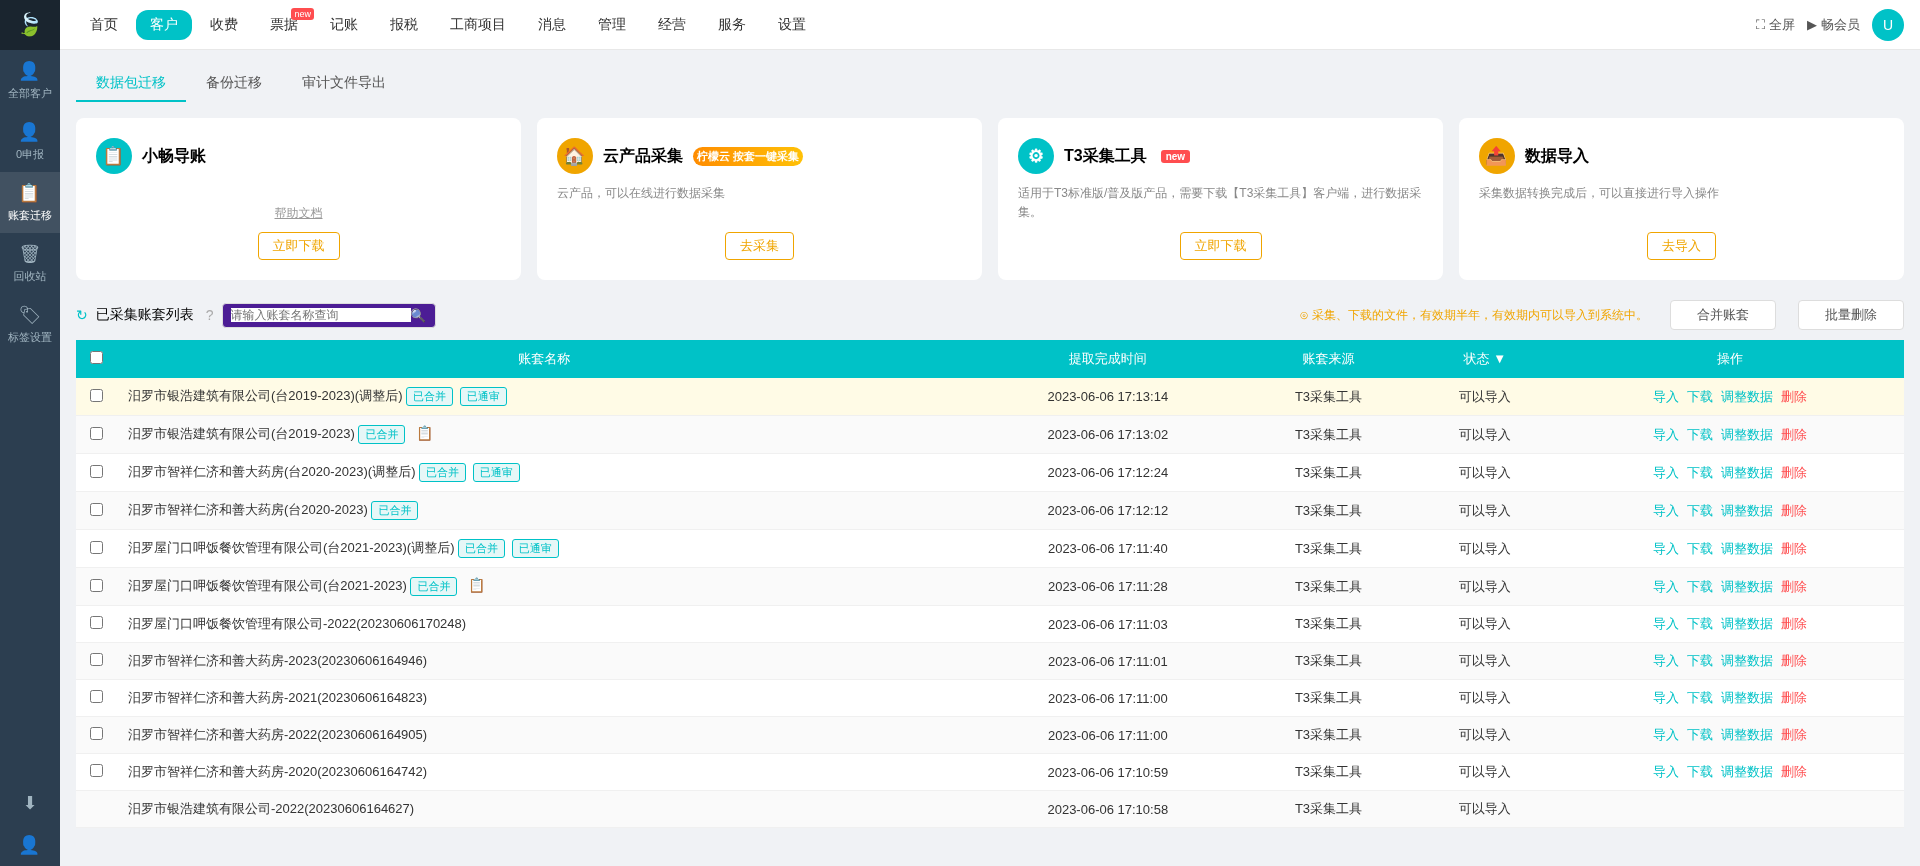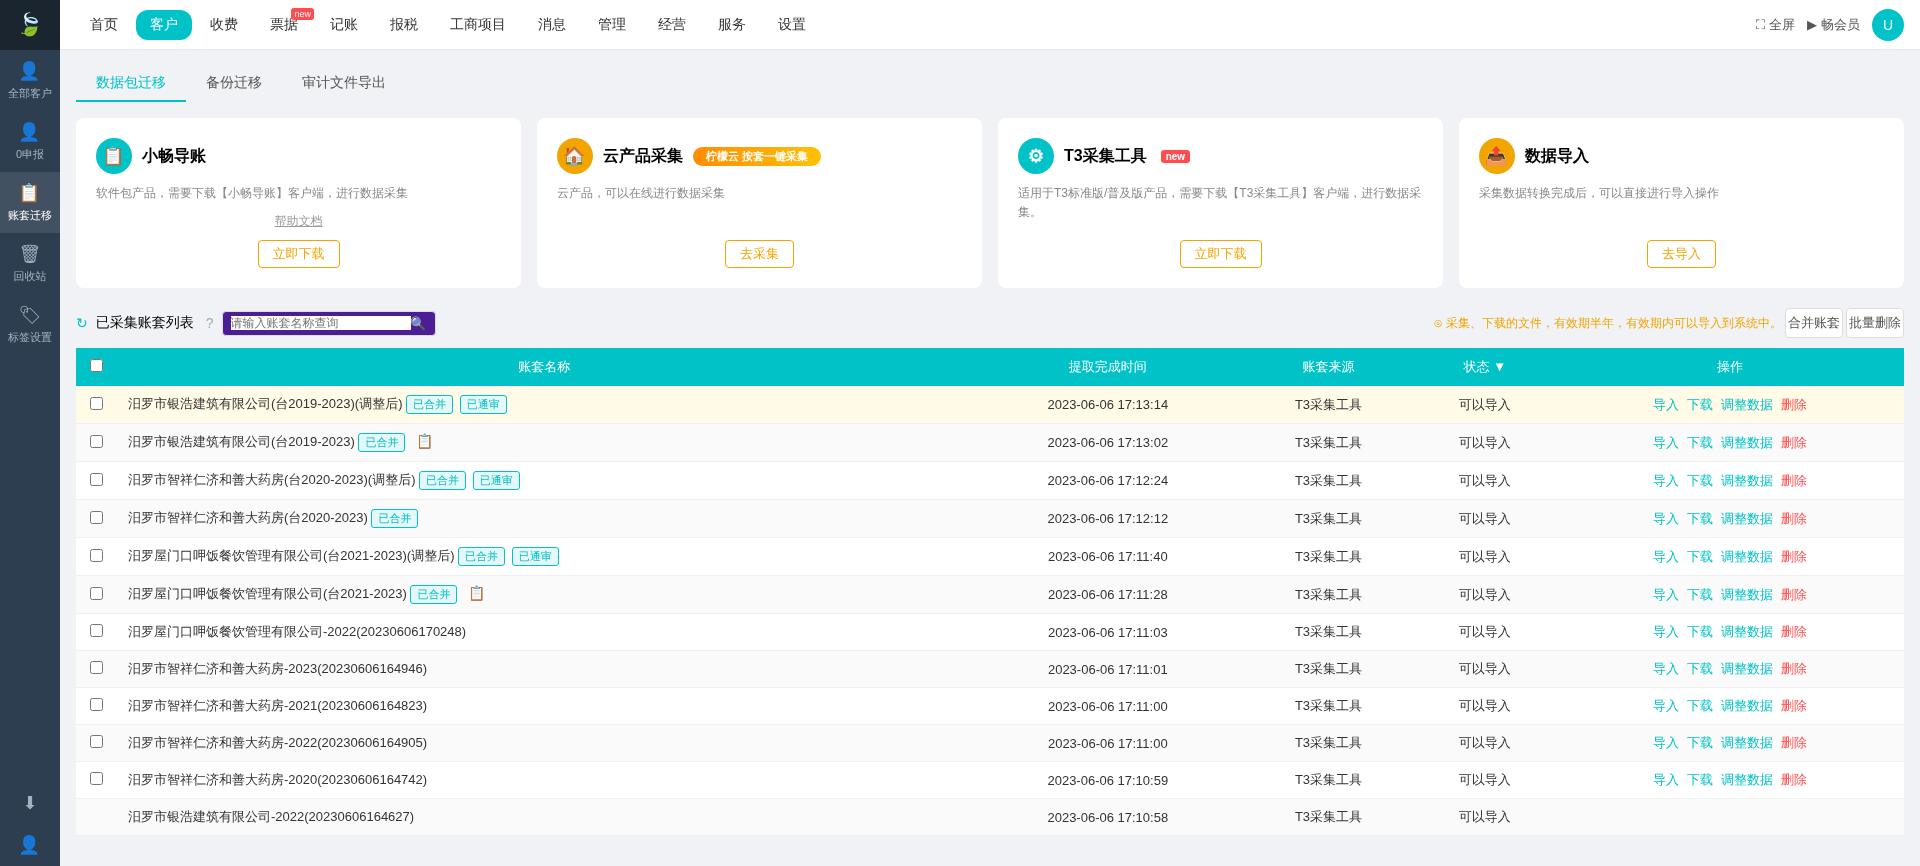--- a/index.html
+++ b/index.html
@@ -124,45 +124,45 @@
       background: #fff;
       border-radius: 4px;
       padding: 4px 14px;
       font-size: 13px;
       cursor: pointer;
     }
     .card-tag {
       background: linear-gradient(to right, #ff8c00, #ffc107);
       color: #fff;
       font-size: 11px;
-      padding: 2px 13px;
+      padding: 2px 4px;
       border-radius: 10px;
       text-align: right;
     }
 
     
     .table-toolbar {
       display: flex; align-items: center; gap: 10px; margin-bottom: 10px;
     }
     .table-toolbar-left { display: flex; align-items: center; gap: 8px; flex: 1; }
-    .table-toolbar-right { display: flex; align-items: center; gap: 3px; }
+    .table-toolbar-right { display: flex; align-items: center; gap: 22px; }
     .search-box {
       display: flex; align-items: center;
       border: 1px solid #ddd; border-radius: 4px;
       padding: 4px 8px; background: #4c1d95;
     }
     .search-box input {
       border: none; outline: none; font-size: 12px; width: 180px; color: #333;
     }
     .hint-text { color: #f0a500; font-size: 12px; }
     .action-btn {
       background: #fff;
       border: 1px solid #ddd;
       border-radius: 4px;
-      padding: 5px 2px;
+      padding: 5px 26px;
       cursor: pointer;
       font-size: 13px;
       color: #555;
     }
 
     
     .data-table { width: 100%; border-collapse: collapse; background: #fff; }
     .data-table thead tr { background: #00c2c7; color: #fff; }
     .data-table thead th { padding: 10px 12px; text-align: center; font-weight: 500; font-size: 13px; }
     .data-table thead th:first-child { width: 40px; }
@@ -270,21 +270,20 @@
       <div class="tab">审计文件导出</div>
     </div>
 
     <div class="cards">
 
       <div class="card">
         <div class="card-header">
           <div class="card-icon" style="background:#00c2c7;">📋</div>
           <span>小畅导账</span>
         </div>
-        <div class="card-desc">软件包产品，需要下载【小畅导账】客户端，进行数据采集</div>
         <div class="card-actions">
           <span class="card-link">帮助文档</span>
           <button class="card-btn">立即下载</button>
         </div>
       </div>
 
       <div class="card">
         <div class="card-header">
           <div class="card-icon" style="background:#f0a500;">🏠</div>
           <span>云产品采集</span>

